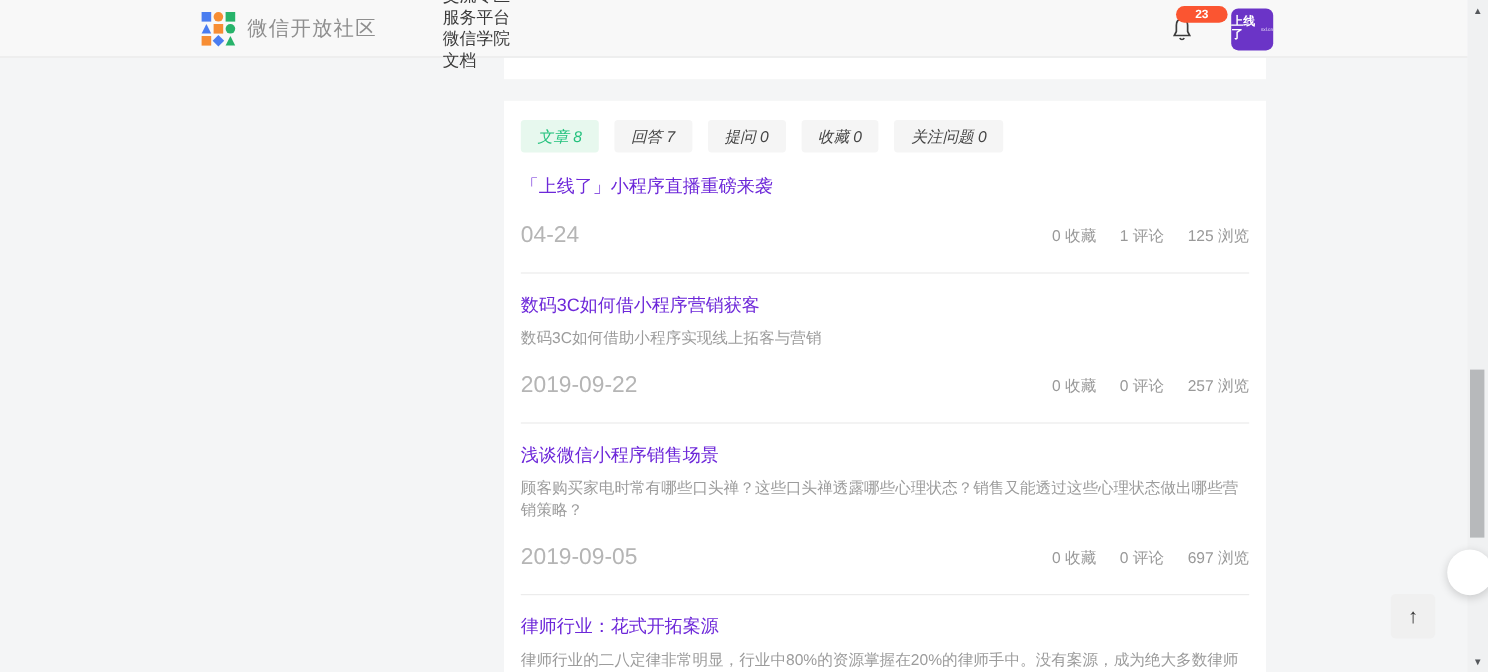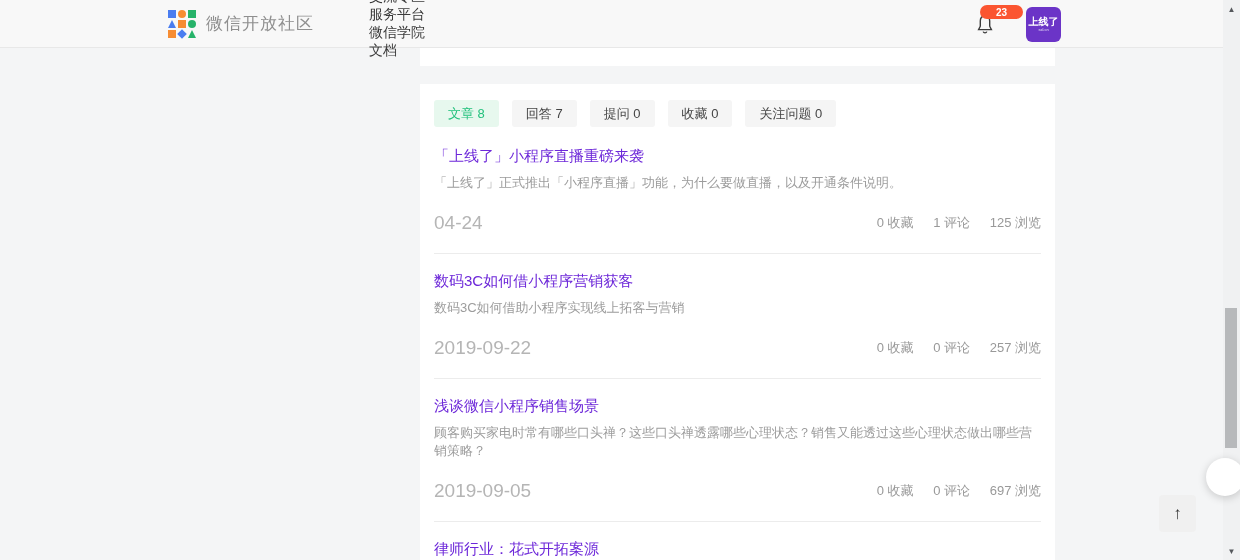--- a/index.html
+++ b/index.html
@@ -42,42 +42,42 @@
   .badge {
     position: absolute; top: -7px; left: 6px;
     min-width: 22px; height: 14px; padding: 0 16px;
     background: #fb5531; border-radius: 8px;
     color: #ffffff; font-size: 10px; font-weight: bold;
     display: flex; align-items: center; justify-content: center;
   }
   .avatar {
     width: 35px; height: 35px; border-radius: 6px;
     background: #6b34c7; color: #ffffff;
-    display: flex; flex-direction: column; align-items: center; justify-content: center;
+    display: flex; flex-direction: row; align-items: center; justify-content: center;
     cursor: pointer;
   }
   .avatar-main { font-size: 10px; font-weight: bold; line-height: 11px; }
   .avatar-sub { font-size: 4px; line-height: 5px; opacity: 0.85; }
 
   
   .prev-card-sliver {
     position: absolute; left: 420px; top: 48px; width: 635px; height: 18px;
     background: #ffffff;
   }
   .main-card {
     position: absolute; left: 420px; top: 84px; width: 635px; height: 600px;
     background: #ffffff; padding: 16px 14px 0 14px;
   }
 
   
   .tabs { display: flex; gap: 13px; margin-bottom: 19px; }
   .tab {
     height: 27px; padding: 0 14px; border-radius: 3px;
     background: #f5f5f5; color: #454545; font-size: 13px;
-    display: flex; align-items: center; cursor: pointer; white-space: nowrap;
+    display: flex; align-items: center; cursor: pointer; white-space: nowrap; font-style: italic;
   }
   .tab.active { background: #e7f8ee; color: #23c17d; }
 
   
   .article { padding-bottom: 19px; margin-bottom: 17px; border-bottom: 1px solid #ececec; }
   .article-title { font-size: 15px; color: #6d28d9; line-height: 20px; cursor: pointer; }
   .article-excerpt { font-size: 13px; color: #9c9c9c; line-height: 18px; margin-top: 8px; }
   .article-meta { display: flex; justify-content: space-between; align-items: center; margin-top: 20px; }
   .article-date { font-size: 19px; color: #b5b5b5; }
   .article-stats { font-size: 13px; color: #999999; }
@@ -163,21 +163,20 @@
     <div class="tab">回答 7</div>
     <div class="tab">提问 0</div>
     <div class="tab">收藏 0</div>
     <div class="tab">关注问题 0</div>
   </div>
 
   <div class="article-list">
 
     <div class="article">
       <div class="article-title">「上线了」小程序直播重磅来袭</div>
-      <div class="article-excerpt">「上线了」正式推出「小程序直播」功能，为什么要做直播，以及开通条件说明。</div>
       <div class="article-meta">
         <span class="article-date">04-24</span>
         <span class="article-stats">
           <span>0 收藏</span>
           <span>1 评论</span>
           <span>125 浏览</span>
         </span>
       </div>
     </div>
 

